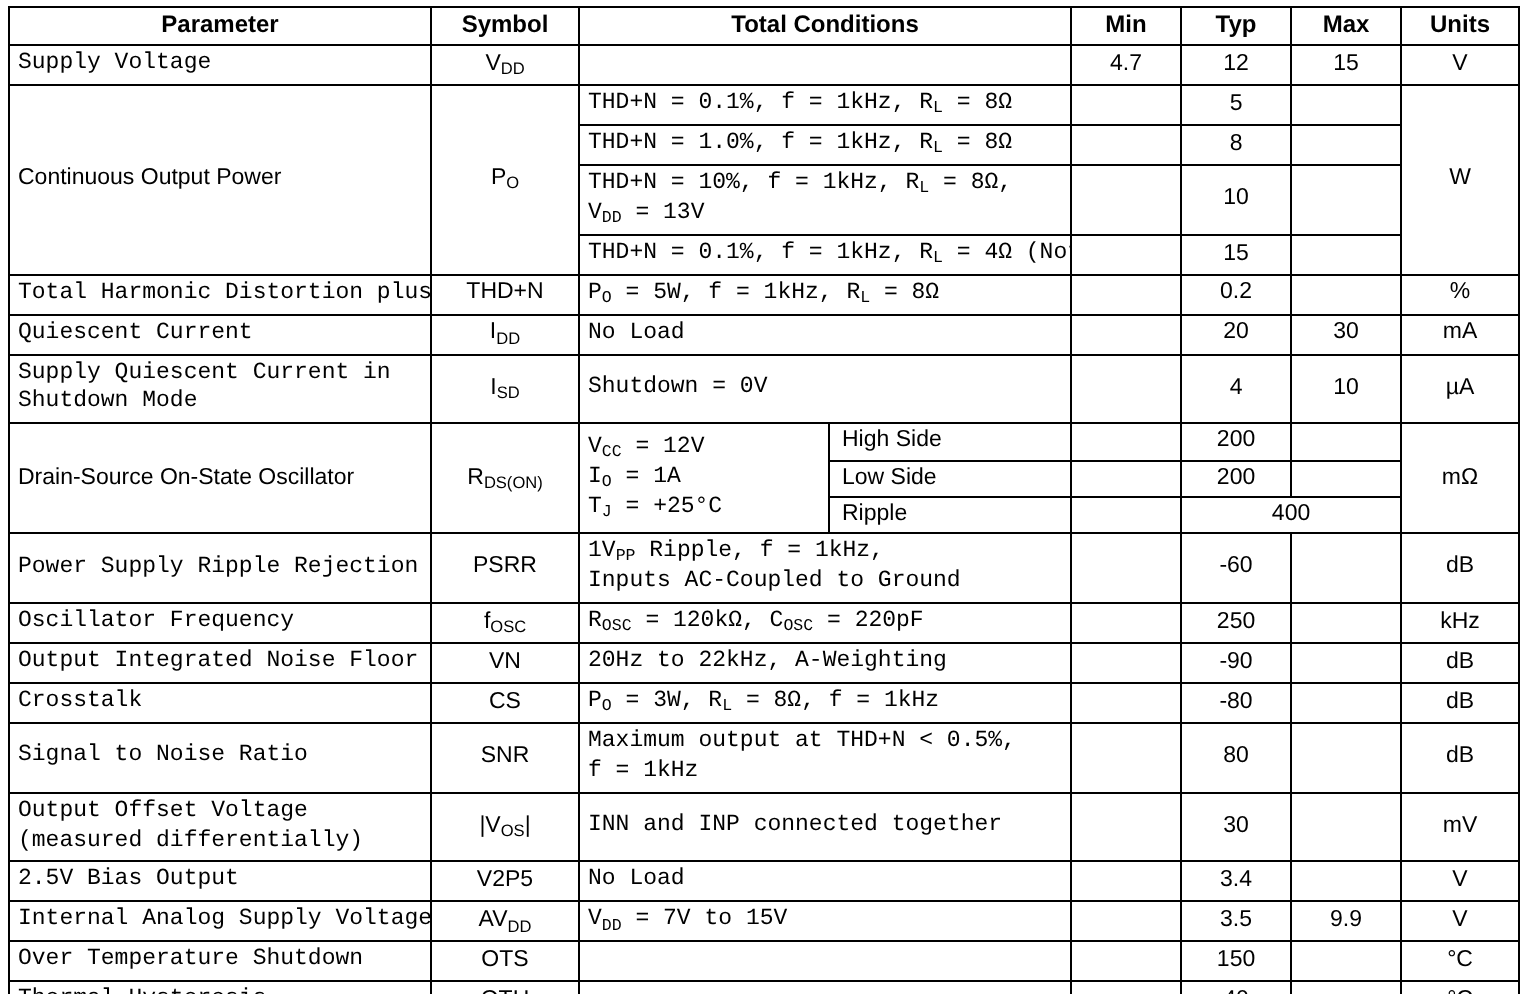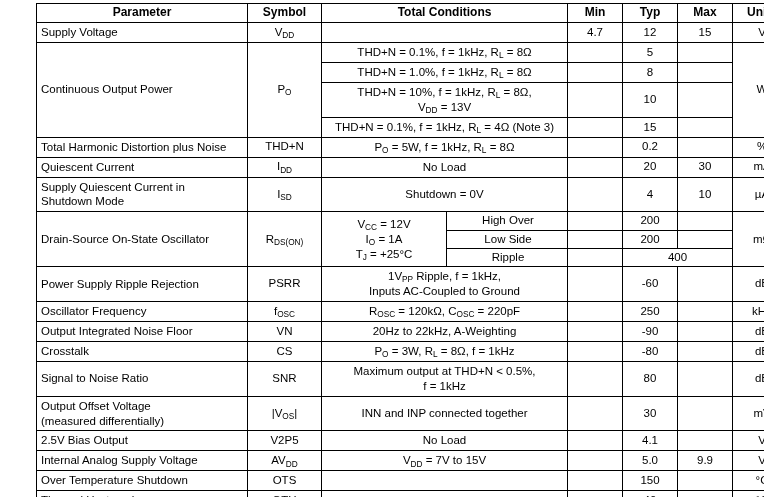--- a/index.html
+++ b/index.html
@@ -12,22 +12,21 @@
     height: 497px;
     font-family: "Liberation Sans", sans-serif;
     color: #000000;
     overflow: hidden;
   }
   #sheet {
     position: relative;
     width: 692px;
     height: 497px;
     box-sizing: border-box;
-    padding: 3px 4px 0 20px;
-    margin-left: 16px;
+    padding: 3px 4px 0 4px;
   }
   table.spec {
     border-collapse: collapse;
     table-layout: fixed;
     width: 755px;
     font-size: 11.5px;
     line-height: 1.15;
   }
   table.spec th,
   table.spec td {
@@ -48,28 +47,28 @@
   td.param {
     text-align: left;
     padding-left: 6px;
   }
   td.sym,
   td.num,
   td.unit {
     text-align: center;
   }
   td.cond {
-    text-align: center;
+    text-align: left;
     padding-left: 6px;
     white-space: normal;
   }
   td.cond.sub {
     padding-left: 6px;
   }
-  .ml { line-height: 1.3; }
+  .ml { line-height: 1.3; font-family: Liberation Mono, monospace; }
   sub {
     font-size: 0.72em;
     vertical-align: baseline;
     position: relative;
     top: 0.28em;
   }
 </style>
 </head>
 <body>
 
@@ -158,21 +157,21 @@
           <td class="cond ml" colspan="2">Shutdown = 0V</td>
           <td class="num"></td>
           <td class="num">4</td>
           <td class="num">10</td>
           <td class="unit">µA</td>
         </tr>
         <tr>
           <td class="param" rowspan="3">Drain-Source On-State Oscillator</td>
           <td class="sym" rowspan="3">R<sub>DS(ON)</sub></td>
           <td class="cond ml" rowspan="3">V<sub>CC</sub> = 12V<br>I<sub>O</sub> = 1A<br>T<sub>J</sub> = +25°C</td>
-          <td class="cond sub">High Over</td>
+          <td class="cond sub">High Side</td>
           <td class="num"></td>
           <td class="num">200</td>
           <td class="num"></td>
           <td class="unit" rowspan="3">mΩ</td>
         </tr>
         <tr>
           <td class="cond sub">Low Side</td>
           <td class="num"></td>
           <td class="num">200</td>
           <td class="num"></td>
@@ -234,30 +233,30 @@
           <td class="num"></td>
           <td class="num">30</td>
           <td class="num"></td>
           <td class="unit">mV</td>
         </tr>
         <tr>
           <td class="param ml">2.5V Bias Output</td>
           <td class="sym">V2P5</td>
           <td class="cond ml" colspan="2">No Load</td>
           <td class="num"></td>
-          <td class="num">4.1</td>
+          <td class="num">3.4</td>
           <td class="num"></td>
           <td class="unit">V</td>
         </tr>
         <tr>
           <td class="param ml">Internal Analog Supply Voltage</td>
           <td class="sym">AV<sub>DD</sub></td>
           <td class="cond ml" colspan="2">V<sub>DD</sub> = 7V to 15V</td>
           <td class="num"></td>
-          <td class="num">5.0</td>
+          <td class="num">3.5</td>
           <td class="num">9.9</td>
           <td class="unit">V</td>
         </tr>
         <tr>
           <td class="param ml">Over Temperature Shutdown</td>
           <td class="sym">OTS</td>
           <td class="cond ml" colspan="2"></td>
           <td class="num"></td>
           <td class="num">150</td>
           <td class="num"></td>

